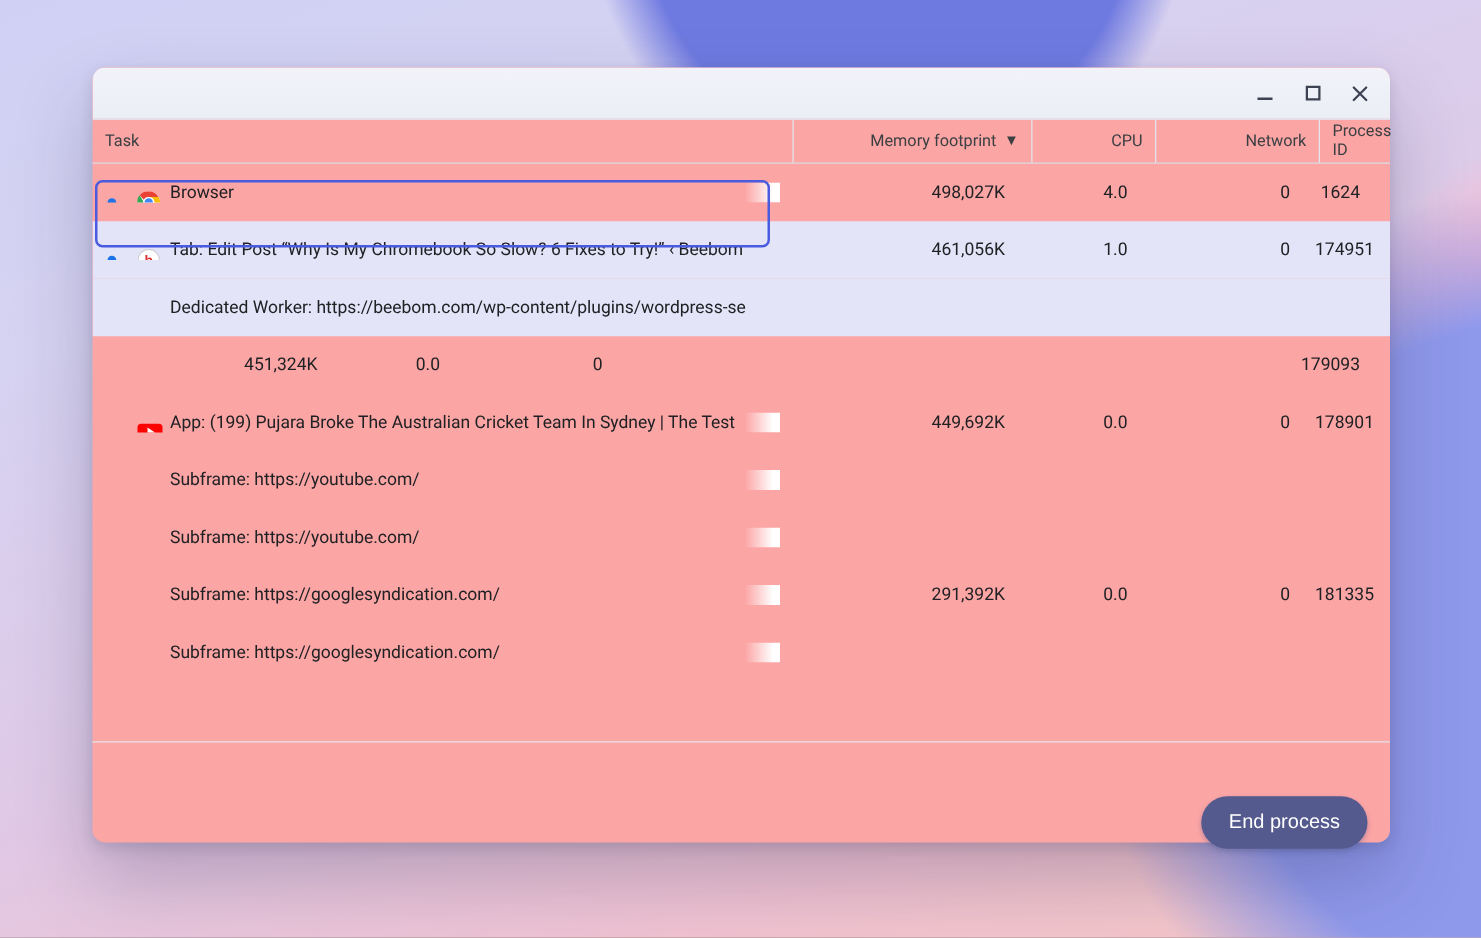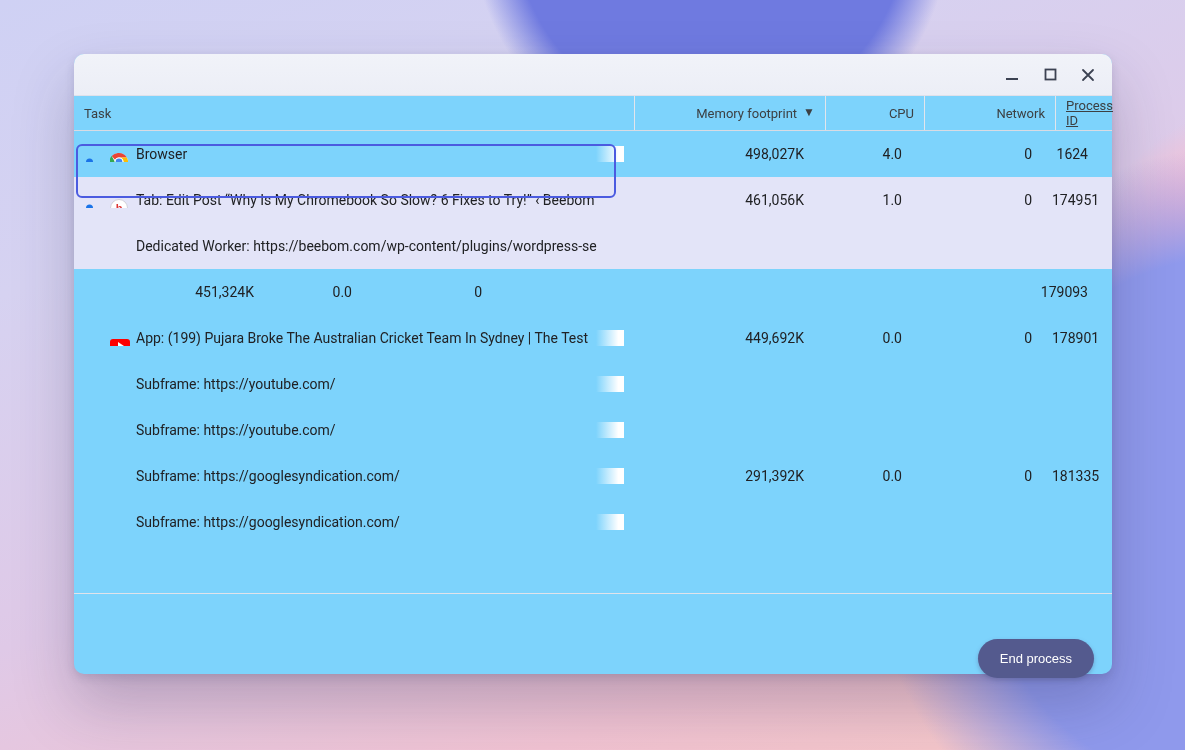--- a/index.html
+++ b/index.html
@@ -8,21 +8,21 @@
   
   .wallpaper{position:absolute;inset:0;
     background:
       radial-gradient(circle at 60% -10%, #6f7ae0 0%, #6f7ae0 18%, transparent 22%),
       radial-gradient(circle at 105% 70%, #8f99ec 0%, #8f99ec 20%, transparent 28%),
       radial-gradient(circle at 110% 45%, #ffb8c8 0%, #ffb8c8 12%, transparent 18%),
       linear-gradient(160deg,#cfd1f4 0%,#d6d2f1 25%,#dfc9e7 55%,#f1c3d2 80%,#f6c8c5 100%);
   }
   
   .window{position:absolute;left:74px;top:54px;width:1038px;height:620px;
-    border-radius:10px;background:#7dd3fc;
+    border-radius:10px;background:#fca5a5;
     box-shadow:0 30px 60px rgba(40,40,80,.25),0 4px 10px rgba(40,40,80,.15);
     display:flex;flex-direction:column;}
   
   .titlebar{height:41px;border-top-left-radius:10px;border-top-right-radius:10px;
     background:linear-gradient(#f1f3f9,#eceef6);
     border-bottom:1px solid #dfe1ea;display:flex;align-items:center;
     justify-content:flex-end;padding:0 6px;}
   .titlebar .btn{width:36px;height:28px;display:flex;align-items:center;
     justify-content:center;border-radius:4px;margin-left:2px;
     color:#3c4252;cursor:pointer;}
@@ -30,21 +30,21 @@
   
   .cols{height:34px;border-bottom:1px solid #d9dbe3;display:flex;align-items:stretch;
     font-size:13px;color:#3c4043;user-select:none;}
   .cols .c{display:flex;align-items:center;padding:0 10px;
     border-right:1px solid #e3e5ec;}
   .cols .c:last-child{border-right:none;}
   .c-task   {flex:0 0 540px;justify-content:flex-start;padding-left:10px;}
   .c-mem    {flex:0 0 170px;justify-content:flex-end;}
   .c-cpu    {flex:0 0 78px; justify-content:flex-end;}
   .c-net    {flex:0 0 110px;justify-content:flex-end;}
-  .c-pid    {flex:1 1 auto; justify-content:flex-end;padding-right:14px;text-decoration:underline;}
+  .c-pid    {flex:1 1 auto; justify-content:flex-end;padding-right:14px;}
   .sort-tri{margin-left:6px;font-size:12px;position:relative;top:-1px;}
   
   .body{flex:1 1 auto;overflow:hidden;border-bottom:1px solid #e1e3ea;}
   .row{display:flex;align-items:center;height:46px;font-size:14px;color:#202124;}
   .row.sel{background:#e3e4f8;}
   .row.sel + .row.sel{}
   .row .rc{padding:0 10px;}
   .row .rc-task{flex:0 0 540px;display:flex;align-items:flex-end;
     padding-left:0;overflow:hidden;position:relative;}
   .row .rc-mem {flex:0 0 170px;text-align:right;}
@@ -67,21 +67,21 @@
     background:linear-gradient(to right,rgba(227,228,248,0),#e3e4f8 80%);}
   
   .focusRect{position:absolute;pointer-events:none;
     border:2px solid #4b5be0;border-radius:6px;
     left:22px;top:230px;width:540px;height:50px;z-index:5;}
   
   
   
   .footer{height:80px;display:flex;align-items:center;justify-content:flex-end;
     padding:0 18px;}
-  .endbtn{background:#545a8e;color:#fff;border:none;font-size:13px;
+  .endbtn{background:#545a8e;color:#fff;border:none;font-size:16px;
     padding:12px 22px;border-radius:22px;cursor:pointer;
     box-shadow:0 2px 4px rgba(84,90,142,.4);margin-top:48px;}
   .yt{background:#ff0000;border-radius:3px;display:flex;align-items:center;
       justify-content:center;}
   .yt .tri{width:0;height:0;border-left:6px solid #fff;border-top:4px solid transparent;
       border-bottom:4px solid transparent;margin-left:1px;}
 </style>
 </head>
 <body>
 

